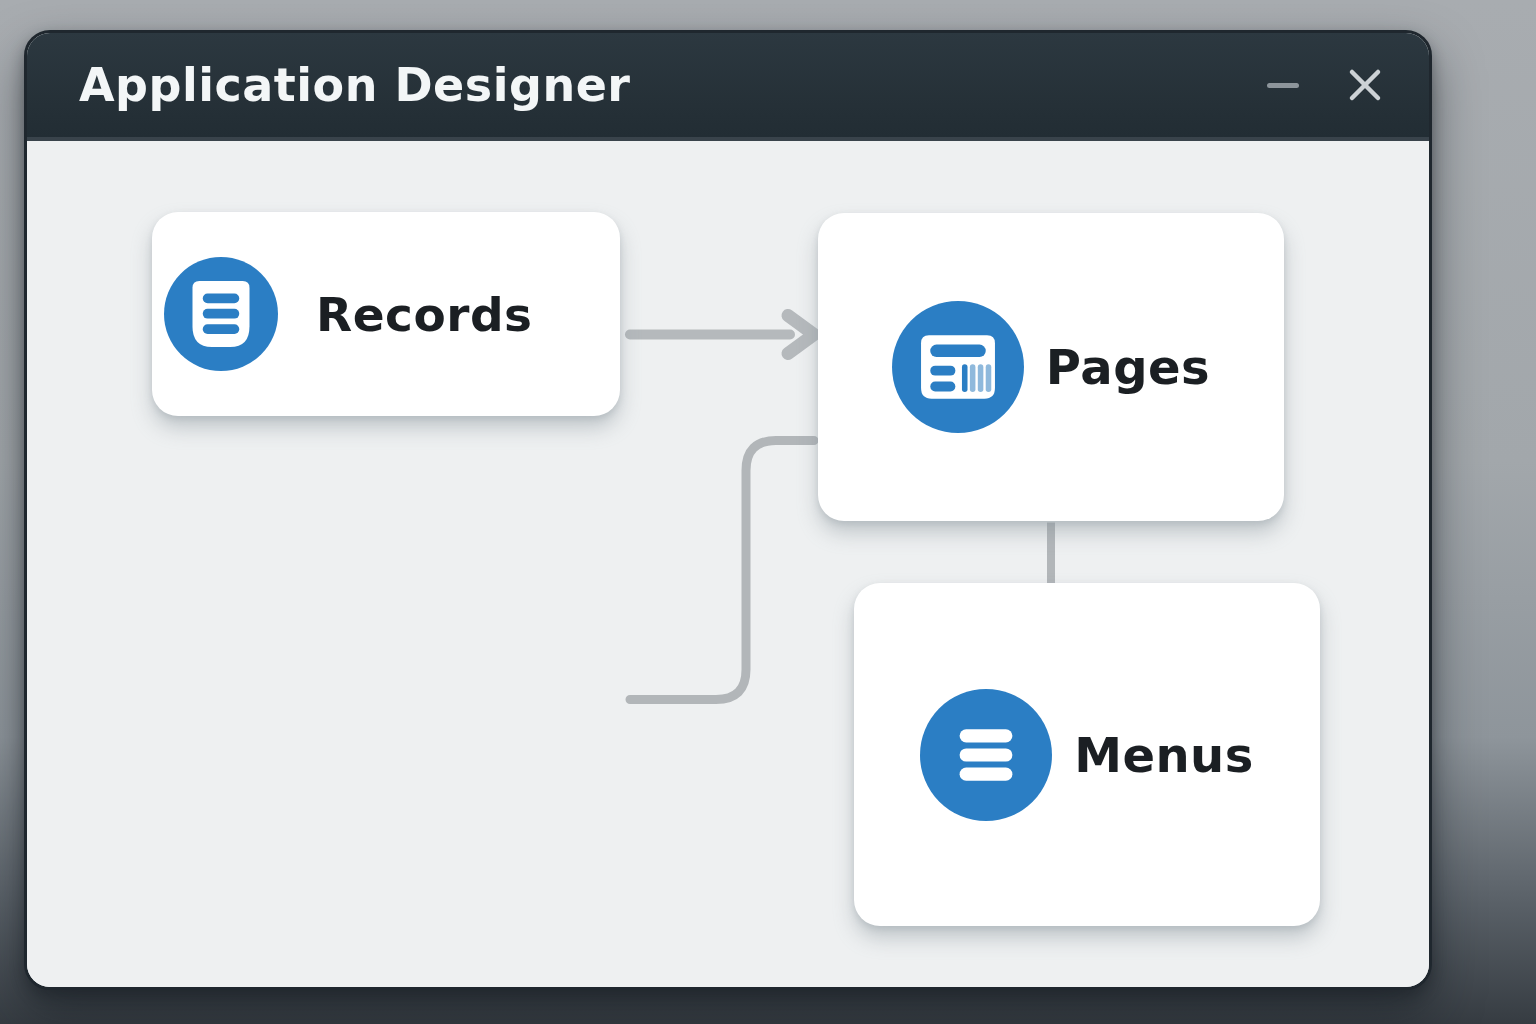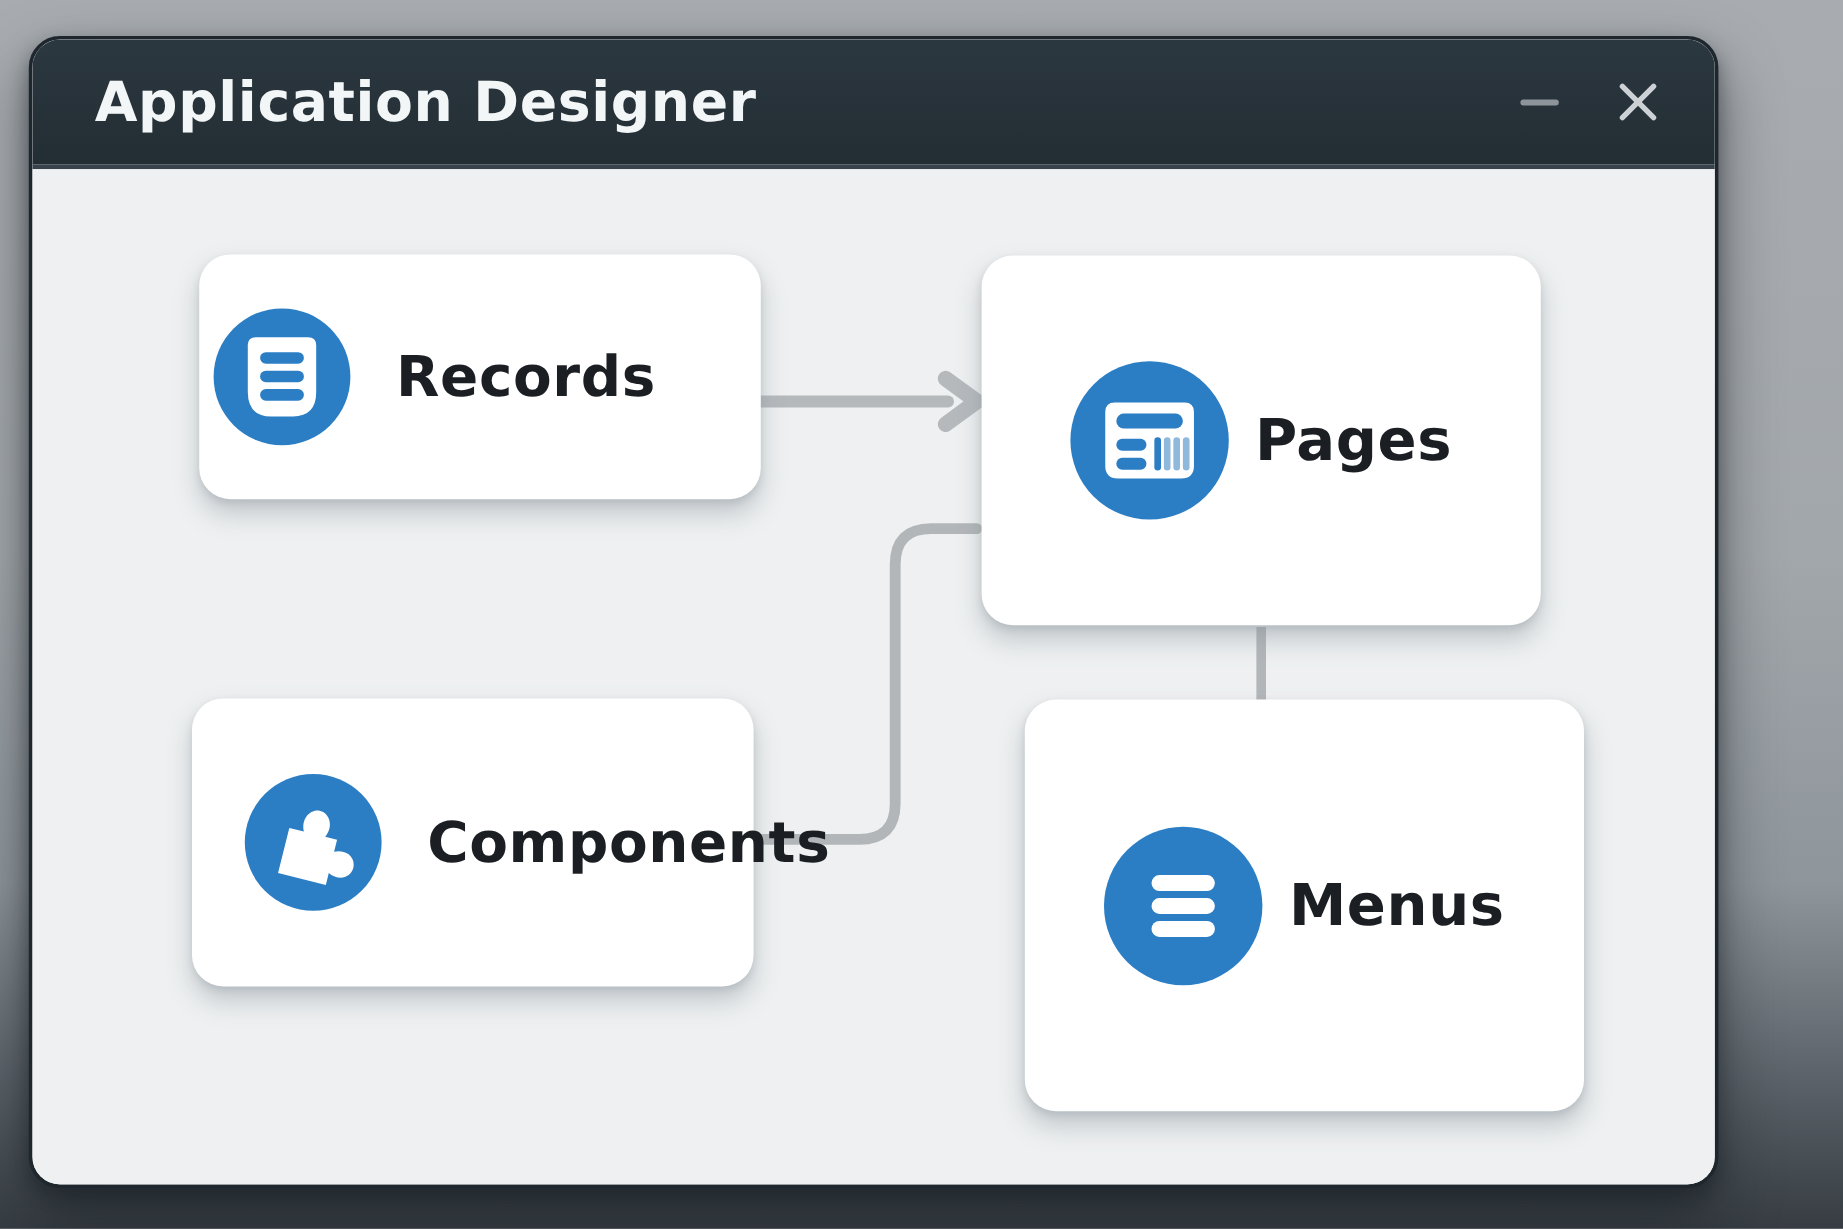--- a/index.html
+++ b/index.html
@@ -70,44 +70,32 @@
       <g>
         <path d="M 603 193 H 763" fill="none" stroke="#b5b9bc" stroke-width="10" stroke-linecap="round"></path>
         <path d="M 761 174 L 787 193 L 761 212" fill="none" stroke="#b5b9bc" stroke-width="13" stroke-linecap="round" stroke-linejoin="round"></path>
       </g>
 
       <path d="M 603 558 L 689 558 Q 719 558 719 528 L 719 329 Q 719 299 749 299 L 787 299" fill="none" stroke="#b2b6b9" stroke-width="9" stroke-linecap="round"></path>
 
       <path d="M 1024 381 V 442" fill="none" stroke="#b2b6b9" stroke-width="8" stroke-linecap="butt"></path>
     </svg>
 
-    <div class="card side" style="left:139px; top:71px; width:468px; height:204px;padding-left:12px;">
+    <div class="card side" style="left:125px; top:71px; width:468px; height:204px;padding-left:12px;">
       <div class="icon-circle sm">
         <svg viewBox="0 0 100 100">
           <path d="M31 21 H69 Q75 21 75 27 V61 Q75 79 58 79 H42 Q25 79 25 61 V27 Q25 21 31 21 Z" fill="#ffffff"></path>
           <rect x="34" y="32" width="32" height="8.5" rx="4.2" fill="#2b7ec4"></rect>
           <rect x="34" y="45.5" width="32" height="8.5" rx="4.2" fill="#2b7ec4"></rect>
           <rect x="34" y="59" width="32" height="8.5" rx="4.2" fill="#2b7ec4"></rect>
         </svg>
       </div>
       <div class="node-label">Records</div>
     </div>
 
-    <div class="card side" style="left:133px; top:441px; width:468px; height:240px;">
-      <div class="icon-circle sm">
-        <svg viewBox="0 0 100 100">
-          <g transform="rotate(14 50 52)">
-            <path d="M30 44 L41 44 C36.5 35 42 26.5 49 26.5 C56 26.5 61.5 35 57 44 L66 44
-                     L66 53 C75 48.5 82.5 54 82.5 61 C82.5 68 75 73.5 66 69 L66 78
-                     L30 78 Z" fill="#ffffff"></path>
-          </g>
-        </svg>
-      </div>
-      <div class="node-label">Components</div>
-    </div>
 
     <div class="card stack" style="left:791px; top:72px; width:466px; height:308px;">
       <div class="icon-circle lg">
         <svg viewBox="0 0 100 100">
           <path d="M28 26 H72 Q78 26 78 32 V66 Q78 74 70 74 H30 Q22 74 22 66 V32 Q22 26 28 26 Z" fill="#ffffff"></path>
           <rect x="29" y="33" width="42" height="9.5" rx="4.7" fill="#2b7ec4"></rect>
           <rect x="29" y="49" width="19" height="7.5" rx="3.7" fill="#2b7ec4"></rect>
           <rect x="29" y="61" width="19" height="7.5" rx="3.7" fill="#2b7ec4"></rect>
           <rect x="53" y="48" width="4.2" height="21" rx="2.1" fill="#2b7ec4"></rect>
           <rect x="59" y="48" width="4.2" height="21" rx="2.1" fill="#8fb9dc"></rect>

